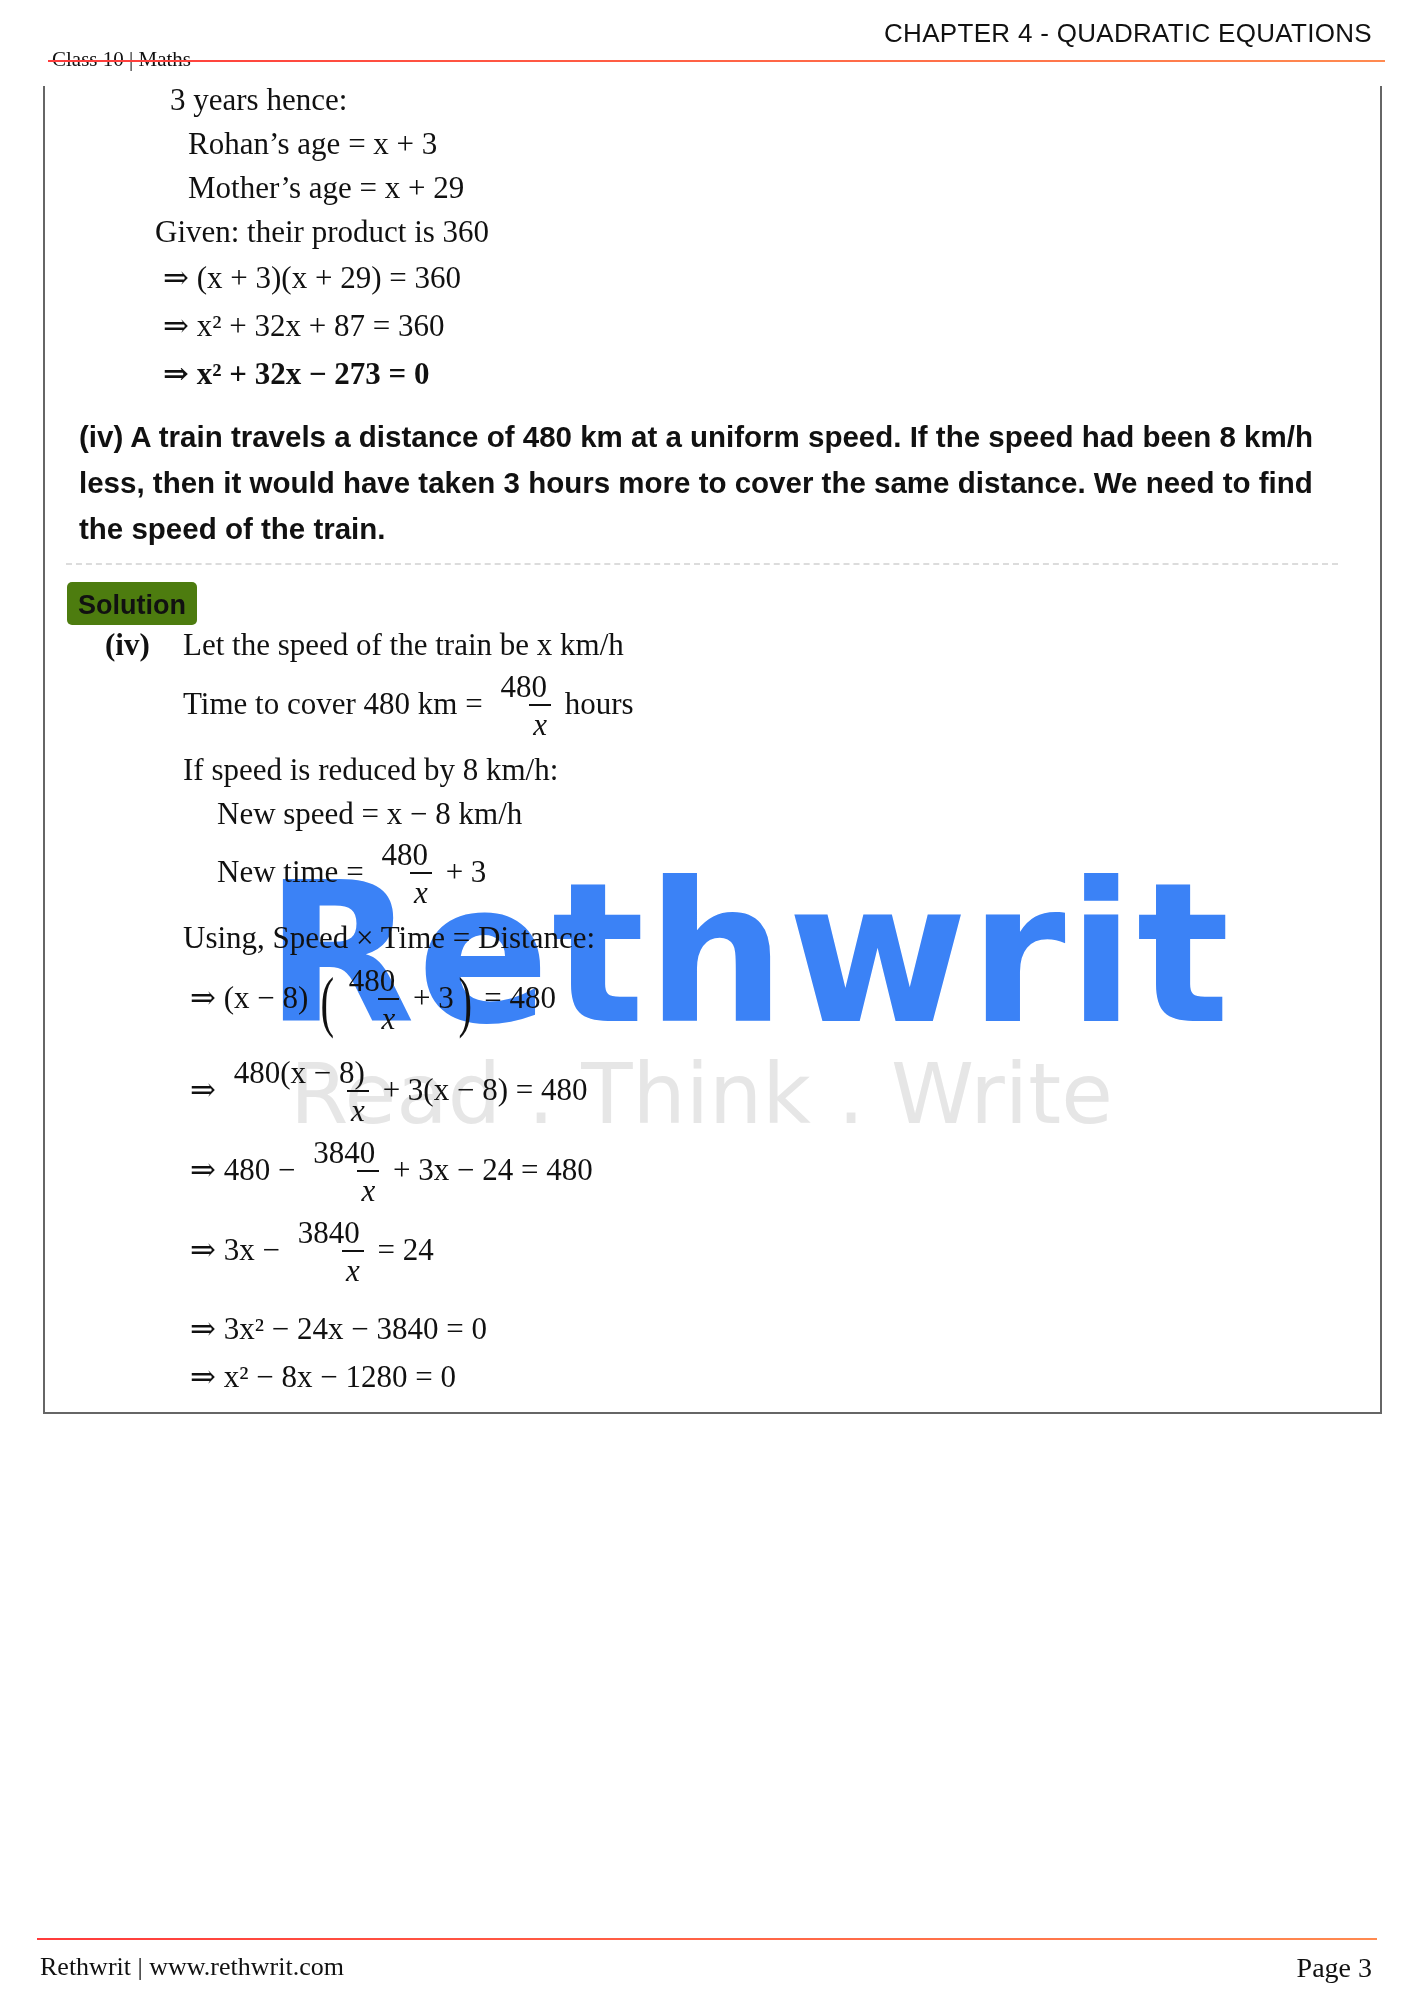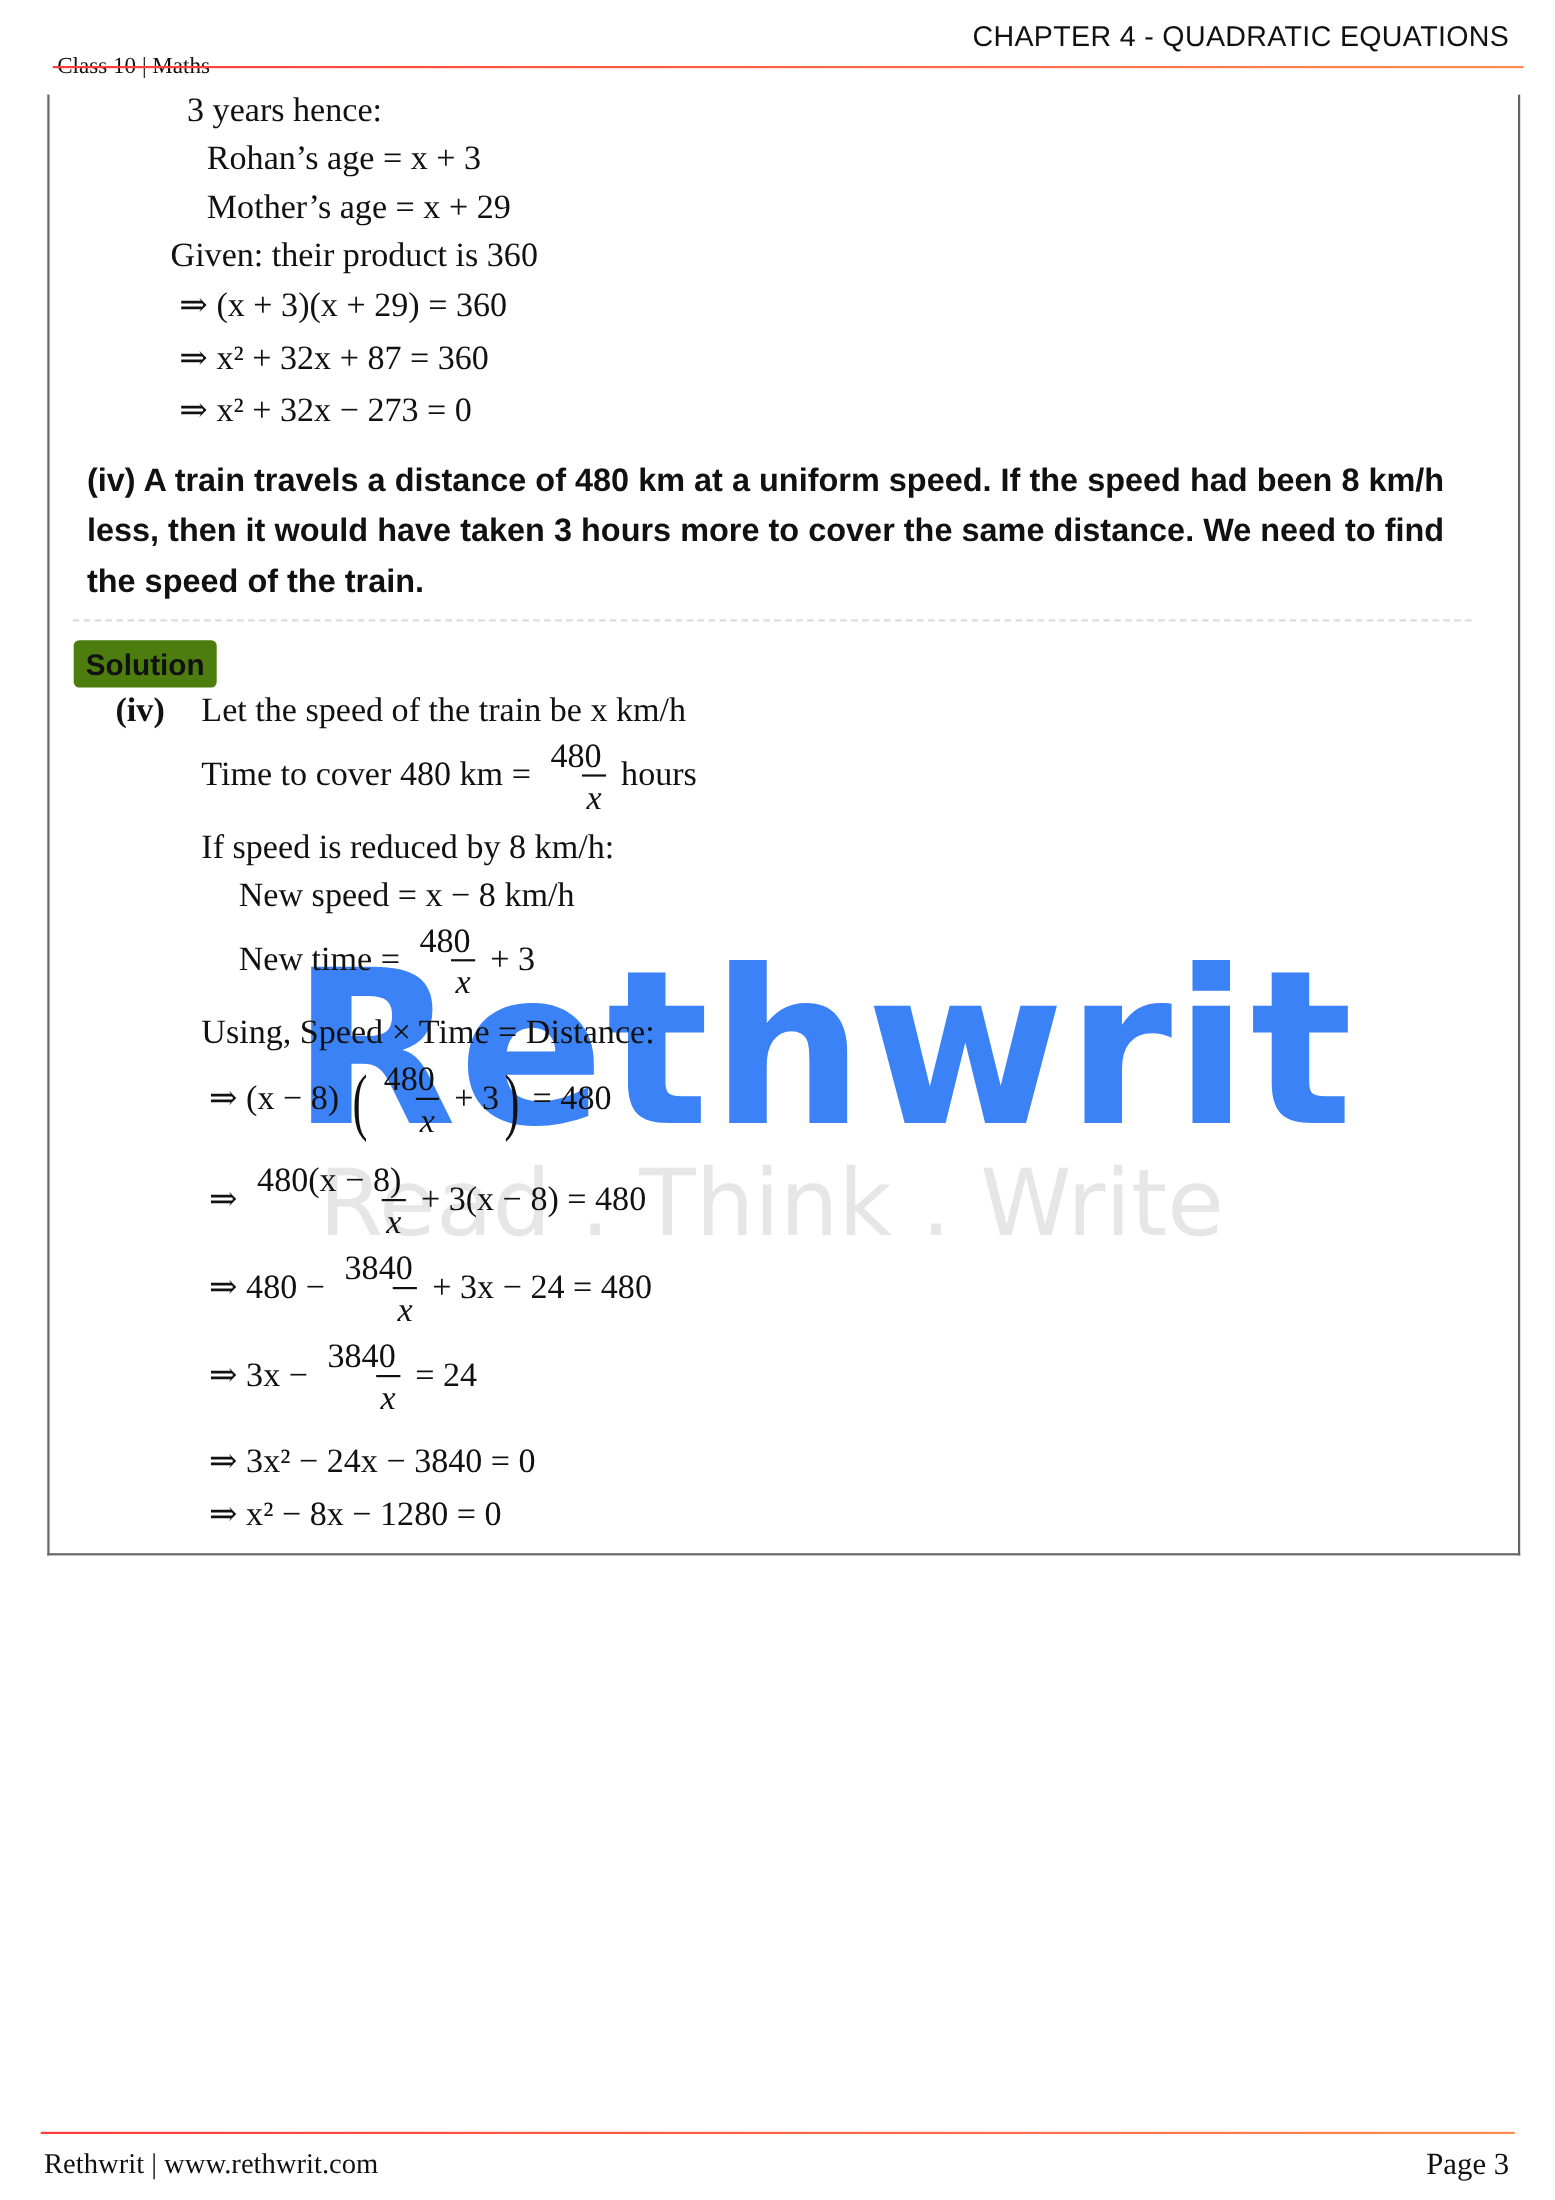--- a/index.html
+++ b/index.html
@@ -49,21 +49,21 @@
 
 <div class="watermark-top">Rethwrit</div>
 <div class="watermark-bottom">Read . Think . Write</div>
 
 <div class="line serif" style="left:155px; top:82px;margin-left:15px;">3 years hence:</div>
 <div class="line serif math" style="left:188px; top:126px;">Rohan’s age = x + 3</div>
 <div class="line serif math" style="left:188px; top:170px;">Mother’s age = x + 29</div>
 <div class="line serif" style="left:155px; top:214px;">Given: their product is 360</div>
 <div class="line serif" style="left:163px; top:259px;">⇒ (x + 3)(x + 29) = 360</div>
 <div class="line serif" style="left:163px; top:307px;">⇒ x² + 32x + 87 = 360</div>
-<div class="line serif" style="left:163px; top:355px;">⇒ x² + 32x − 273 = 0</div>
+<div class="line serif" style="left:163px; top:355px;font-weight:bold;">⇒ x² + 32x − 273 = 0</div>
 
 <div class="question sans">(iv) A train travels a distance of 480 km at a uniform speed. If the speed had been 8 km/h less, then it would have taken 3 hours more to cover the same distance. We need to find the speed of the train.</div>
 <div class="dashed"></div>
 <div class="solution-badge sans">Solution</div>
 
 <div class="line serif" style="left:105px; top:627px; font-weight:bold;">(iv)</div>
 <div class="line serif" style="left:183px; top:627px;">Let the speed of the train be x km/h</div>
 
 <div class="line serif" style="left:183px; top:670px;">
   <span>Time to cover 480 km =</span>

